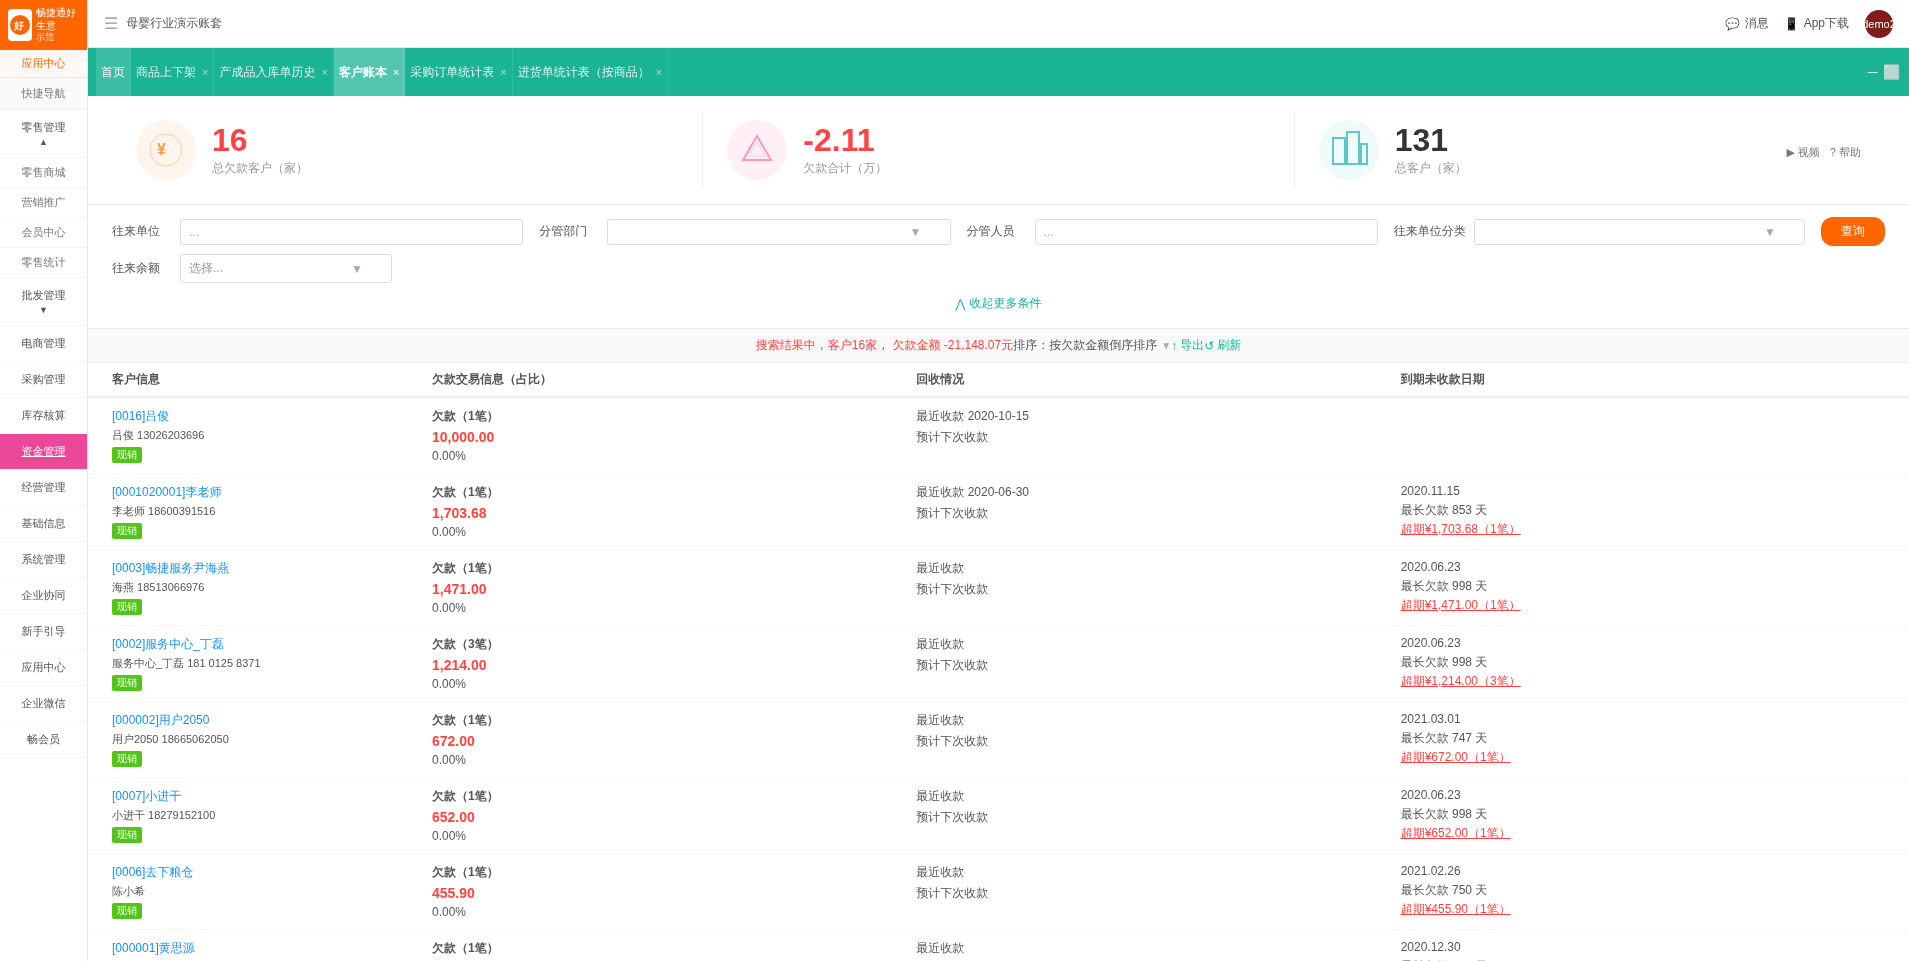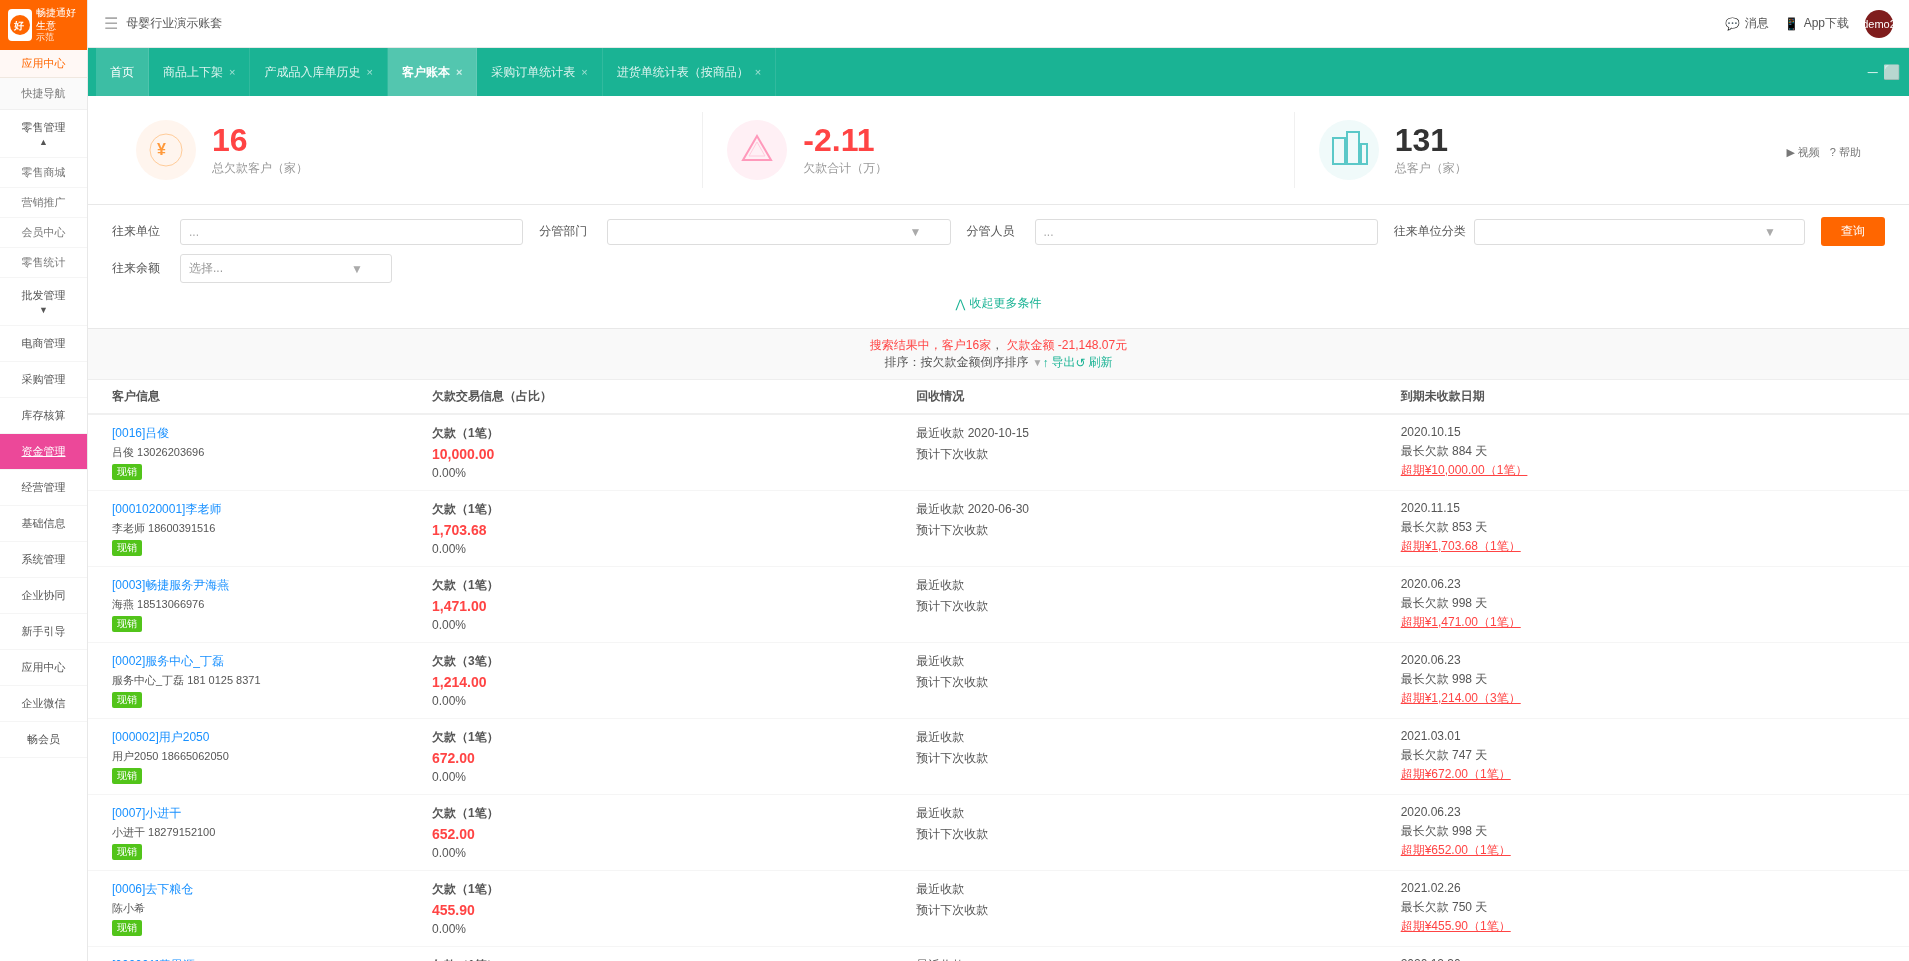--- a/index.html
+++ b/index.html
@@ -10,21 +10,21 @@
     .sidebar { width: 88px; background: #fff; border-right: 1px solid #e8e8e8; display: flex; flex-direction: column; flex-shrink: 0; }
     .main-area { flex: 1; display: flex; flex-direction: column; overflow: hidden; }
     .sidebar-search { background: #fff8f5; padding: 6px 4px; text-align: center; cursor: pointer; border-bottom: 1px solid #f0e8e0; color: #ff6600; font-size: 11px; }
     .sidebar-nav-item { padding: 10px 4px; text-align: center; cursor: pointer; font-size: 11px; color: #555; border-bottom: 1px solid #f5f5f5; }
     .sidebar-nav-item.active { background: #ec4899; color: #fff; text-decoration: underline; }
     .quick-nav { padding: 8px 4px; text-align: center; background: #fafafa; border-bottom: 1px solid #f0f0f0; color: #777; font-size: 11px; }
 
     
     .topbar { background: #1ab394; height: 48px; display: flex; align-items: center; padding: 0 8px; flex-shrink: 0; }
     .topbar-tabs { display: flex; align-items: center; flex: 1; overflow: hidden; }
-    .tab-item { padding: 0 14px; height: 48px; display: flex; align-items: center; cursor: pointer; color: rgba(255,255,255,0.85); font-size: 12px; white-space: nowrap; border-right: 1px solid rgba(255,255,255,0.1); }
+    .tab-item { padding: 0 5px; height: 48px; display: flex; align-items: center; cursor: pointer; color: rgba(255,255,255,0.85); font-size: 12px; white-space: nowrap; border-right: 1px solid rgba(255,255,255,0.1); }
     .tab-item.home { background: rgba(255,255,255,0.15); color: #fff; }
     .tab-item.active { background: rgba(255,255,255,0.25); color: #fff; font-weight: bold; }
     .tab-item .tab-close { margin-left: 6px; opacity: 0.7; font-size: 11px; }
     .topbar-actions { display: flex; gap: 6px; align-items: center; }
     .topbar-minimize, .topbar-maximize { color: rgba(255,255,255,0.8); cursor: pointer; font-size: 14px; }
 
     
     .content-header { background: #fff; display: flex; padding: 16px 24px; gap: 0; border-bottom: 1px solid #e8e8e8; flex-shrink: 0; }
     .stat-block { flex: 1; display: flex; align-items: center; gap: 16px; padding: 8px 24px; border-right: 1px solid #f0f0f0; }
     .stat-block:last-child { border-right: none; }
@@ -40,26 +40,26 @@
     .stat-header-btn { font-size: 11px; color: #777; cursor: pointer; display: flex; align-items: center; gap: 3px; }
 
     
     .filter-area { background: #fff; padding: 12px 24px; border-bottom: 1px solid #e8e8e8; flex-shrink: 0; }
     .filter-row { display: flex; gap: 16px; align-items: center; margin-bottom: 8px; }
     .filter-group { display: flex; align-items: center; gap: 8px; flex: 1; }
     .filter-label { font-size: 12px; color: #555; white-space: nowrap; min-width: 60px; }
     .filter-input { flex: 1; border: 1px solid #ddd; border-radius: 3px; padding: 5px 8px; font-size: 12px; color: #333; background: #fff; min-width: 120px; display: flex; align-items: center; justify-content: space-between; cursor: pointer; }
     .filter-select { flex: 1; border: 1px solid #ddd; border-radius: 3px; padding: 5px 28px 5px 8px; font-size: 12px; color: #999; background: #fff; min-width: 120px; display: flex; align-items: center; justify-content: space-between; position: relative; cursor: pointer; }
     .filter-select .arrow { color: #aaa; }
-    .filter-btn { background: #ff6600; color: #fff; border: none; border-radius: 3px; padding: 6px 20px; font-size: 12px; cursor: pointer; }
+    .filter-btn { background: #ff6600; color: #fff; border: none; border-radius: 12px; padding: 6px 20px; font-size: 12px; cursor: pointer; }
     .collapse-row { display: flex; justify-content: center; padding: 4px 0; }
     .collapse-btn { color: #1ab394; font-size: 12px; cursor: pointer; display: flex; align-items: center; gap: 4px; }
 
     
-    .results-bar { background: #f9f9f9; padding: 8px 24px; border-bottom: 1px solid #eee; display: flex; align-items: center; justify-content: center; flex-shrink: 0; flex-direction: column; }
+    .results-bar { background: #f9f9f9; padding: 8px 24px; border-bottom: 1px solid #eee; display: flex; align-items: center; justify-content: center; flex-shrink: 0; }
     .results-info { font-size: 12px; color: #555; }
     .results-info span { color: #ff4444; }
     .results-actions { display: flex; align-items: center; gap: 0; font-size: 12px; color: #555; }
     .sort-select { display: flex; align-items: center; gap: 4px; }
     .sort-select .arrow { font-size: 10px; color: #aaa; }
     .action-btn { color: #1ab394; cursor: pointer; display: flex; align-items: center; gap: 3px; }
 
     
     .table-container { flex: 1; overflow-y: auto; background: #fff; }
     .table-header { display: grid; grid-template-columns: 320px 1fr 1fr 1fr; padding: 8px 24px; background: #fff; border-bottom: 2px solid #f0f0f0; font-weight: bold; font-size: 12px; color: #555; position: sticky; top: 0; z-index: 10; }
@@ -372,25 +372,20 @@
           </div>
           <div class="debt-info">
             <div class="debt-count">欠款（1笔）</div>
             <div class="debt-amount">10,000.00</div>
             <div class="debt-ratio">0.00%</div>
           </div>
           <div class="collection-info">
             <div class="collection-date">最近收款    2020-10-15</div>
             <div class="collection-next">预计下次收款</div>
           </div>
-          <div class="overdue-info">
-            <div class="overdue-date">2020.10.15</div>
-            <div class="overdue-days">最长欠款 884 天</div>
-            <div class="overdue-amount">超期¥10,000.00（1笔）</div>
-          </div>
         </div>
 
         <div class="table-row-item">
           <div class="customer-info">
             <div class="customer-name">[0001020001]李老师</div>
             <div class="customer-phone">李老师  18600391516</div>
             <span class="customer-tag">现销</span>
           </div>
           <div class="debt-info">
             <div class="debt-count">欠款（1笔）</div>

